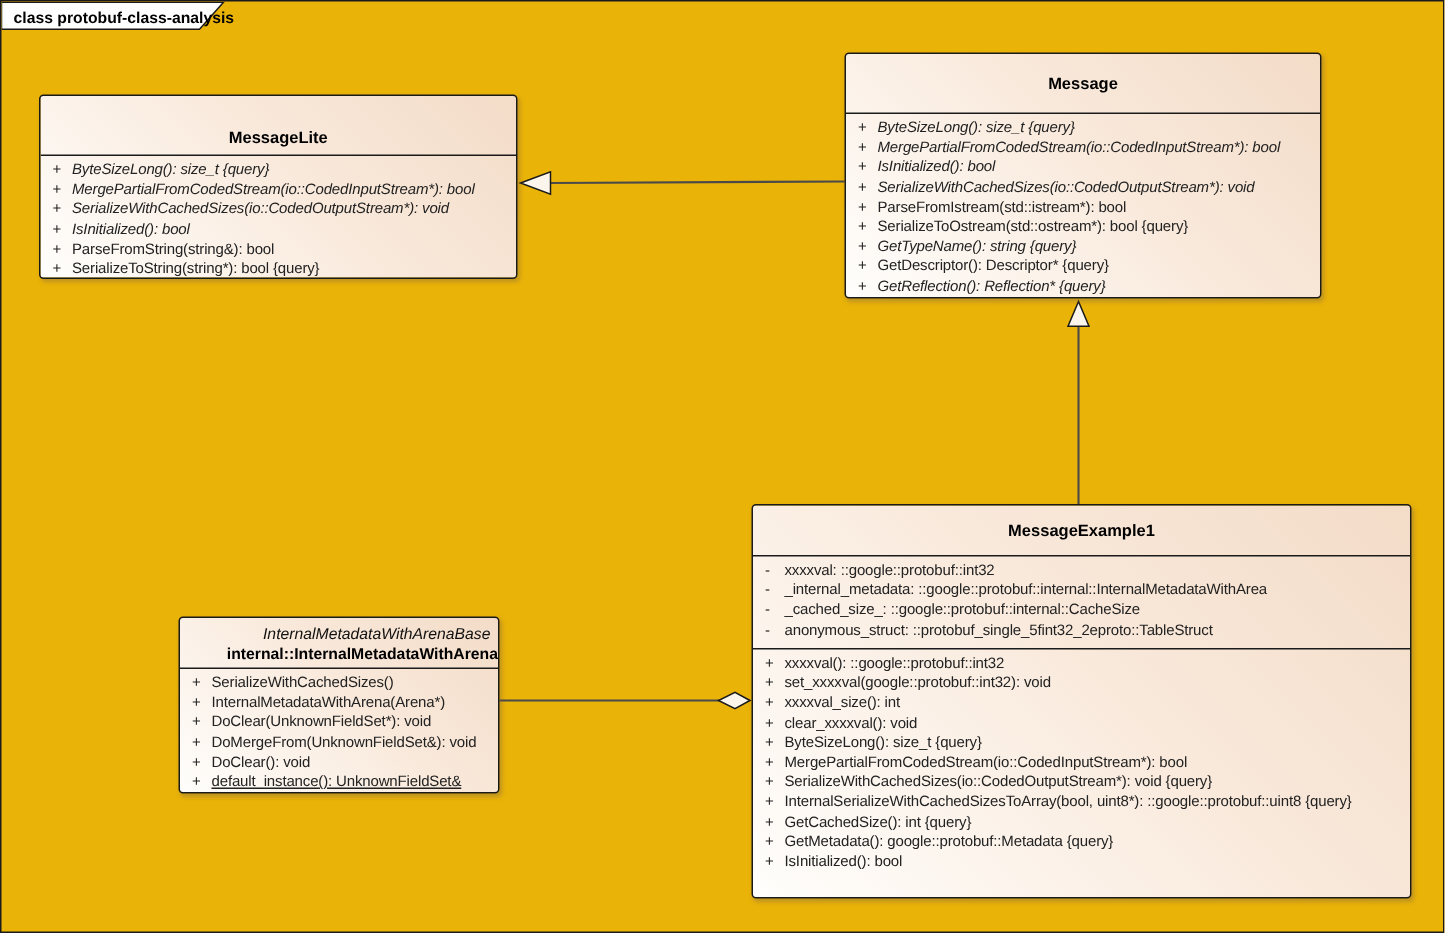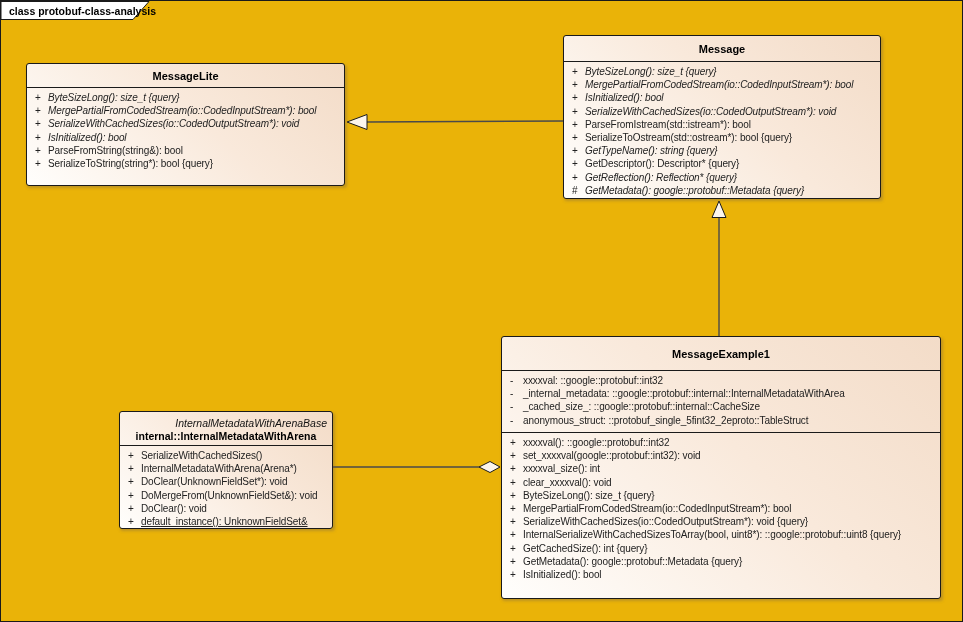--- a/index.html
+++ b/index.html
@@ -22,37 +22,37 @@
     box-shadow:1.5px 2px 3px rgba(110,90,80,0.35);
     overflow:hidden;
   }
   .cls-header {
     box-sizing:border-box; border-bottom:1px solid #1a1a1a;
     display:flex; align-items:center; justify-content:center;
     font-weight:bold; font-size:11px; color:#000;
   }
   .cls-header.two-line { flex-direction:column; justify-content:center; align-items:stretch; }
   .parent-name { font-weight:normal; font-style:italic; font-size:10.5px; text-align:right; padding:2px 5px 0 0; color:#111; }
-  .cls-name { font-weight:bold; font-size:10.5px; text-align:center; padding-top:1px; color:#000; }
+  .cls-name { font-weight:bold; font-size:10.5px; text-align:right; padding-top:1px; color:#000; }
 
   .compartment { box-sizing:border-box; padding-top:3px; }
   .compartment.with-divider { border-top:1px solid #1a1a1a; }
   .member {
     display:flex; align-items:baseline; line-height:13.2px;
     font-size:10px; letter-spacing:-0.1px; color:#222; white-space:nowrap;
   }
   .member .vis { flex:none; width:13px; margin-left:8px; font-style:normal; }
   .member.italic .mtext { font-style:italic; }
   .member.underline .mtext { text-decoration:underline; }
 
   
   .box-messagelite { left:25px;  top:62px;  width:319px; height:123px; }
-  .box-messagelite .cls-header { height:24px; }
+  .box-messagelite .cls-header { height:24px;margin-top:16px; }
   .box-message     { left:562px; top:34px;  width:318px; height:164px; }
-  .box-message .cls-header { height:26px; }
+  .box-message .cls-header { height:40px; }
   .box-example     { left:500px; top:335px; width:440px; height:263px; }
   .box-example .cls-header { height:34px; }
   .box-example .attrs { height:61px; }
   .box-internal    { left:118px; top:410px; width:214px; height:118px; }
   .box-internal .cls-header { height:34px; }
 </style>
 </head>
 <body>
 
 <div class="canvas">

